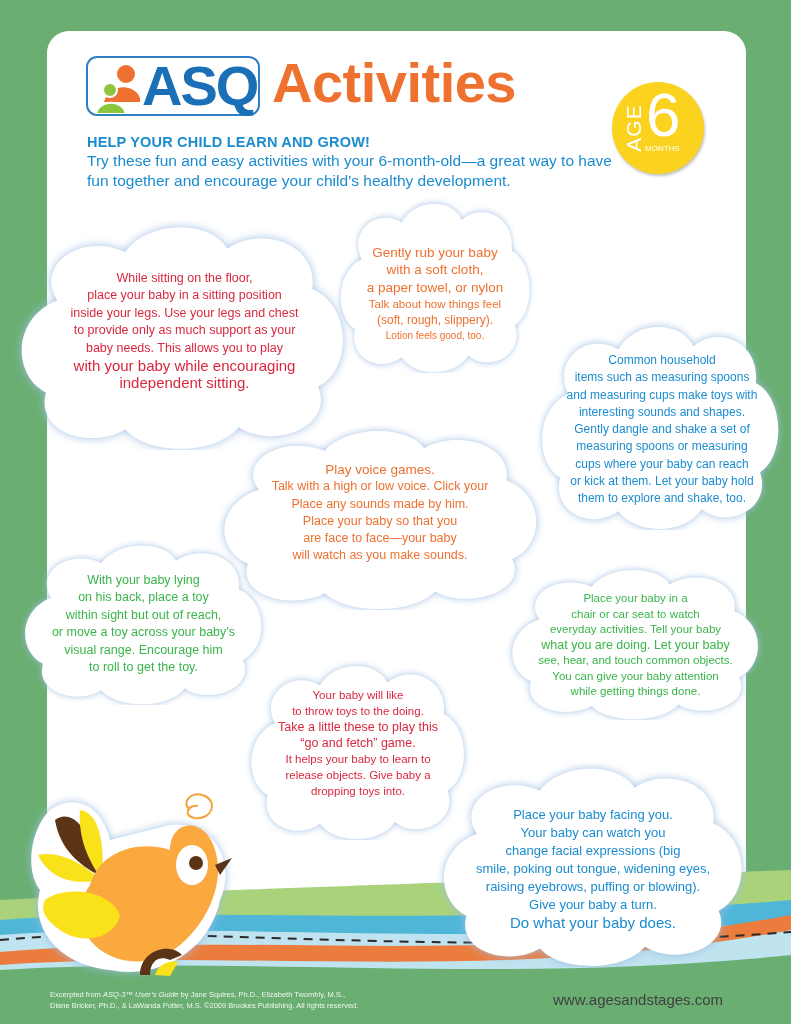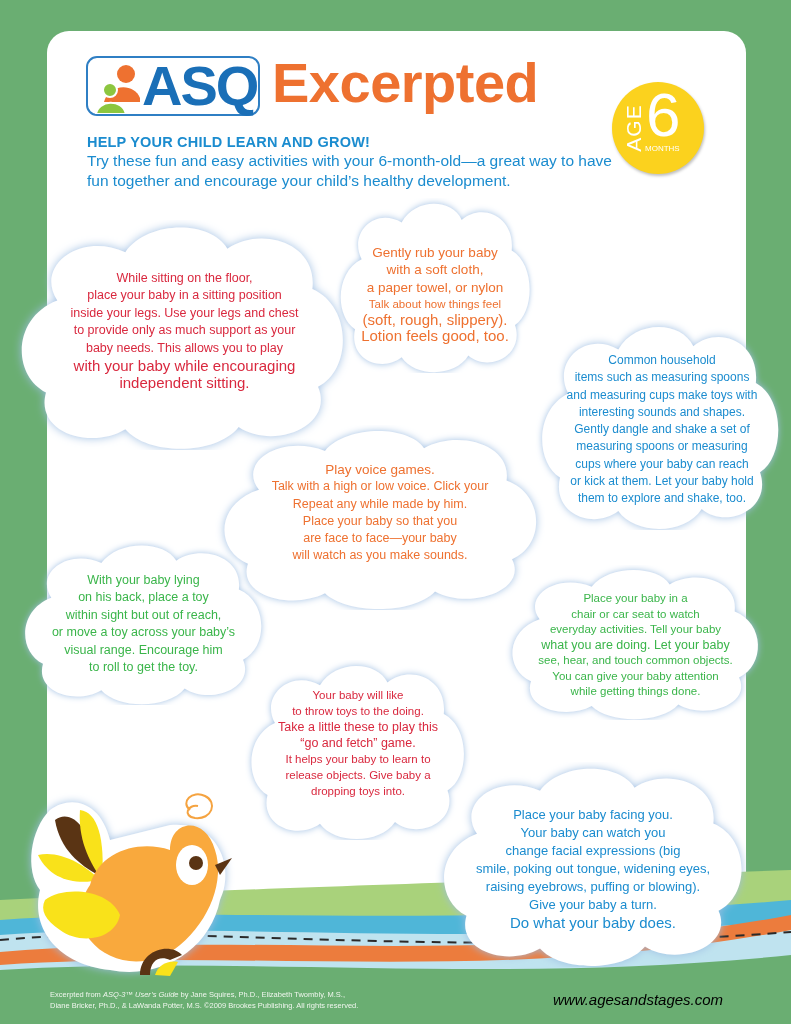--- a/index.html
+++ b/index.html
@@ -66,21 +66,21 @@
   .green { color: #3ab54a; }
 
   
   .waves { position: absolute; left: 0; top: 860px; width: 791px; height: 130px; }
   .bird { position: absolute; left: 20px; top: 780px; width: 215px; height: 200px; }
   .footer-credit {
     position: absolute; left: 50px; top: 990px; font-size: 7.5px; color: #f0f6ee; line-height: 10.5px;
     font-family: "Liberation Sans", sans-serif;
   }
   .footer-url {
-    position: absolute; left: 553px; top: 991px; font-size: 15px; color: #000000; font-family: "Liberation Sans", sans-serif; font-style: italic;
+    position: absolute; left: 553px; top: 991px; font-size: 15px; color: #404040; font-family: "Liberation Sans", sans-serif;
   }
 </style>
 </head>
 <body>
 
 <svg width="0" height="0" style="position:absolute">
   <defs>
     <filter id="cloudGlow" x="-20%" y="-20%" width="140%" height="140%">
       <feGaussianBlur in="SourceAlpha" stdDeviation="4" result="b"></feGaussianBlur>
       <feFlood flood-color="#9fbfe3" result="c"></feFlood>
@@ -100,21 +100,21 @@
 
 <div class="logo">
   <svg class="logo-people" viewBox="0 0 52 52">
     <circle cx="32" cy="12" r="9" fill="#ee7130"></circle>
     <path d="M10,40 C14,22 40,20 46,36 L46,40 Z" fill="#ee7130"></path>
     <circle cx="16" cy="28" r="7" fill="#8cc63f" stroke="#fff" stroke-width="2"></circle>
     <path d="M2,52 C4,38 28,36 32,52 Z" fill="#8cc63f" stroke="#fff" stroke-width="2"></path>
   </svg>
   <span class="logo-text">ASQ</span>
 </div>
-<div class="title">Excerpted</div>
+<div class="title">Activities</div>
 
 <div class="age-badge">
   <div class="age-circle"></div>
   <span class="age-word">AGE</span>
   <span class="age-num">6</span>
   <span class="age-unit">MONTHS</span>
 </div>
 
 <div class="intro-head">HELP YOUR CHILD LEARN AND GROW!</div>
 <div class="intro-body">Try these fun and easy activities with your 6-month-old—a great way to have fun together and encourage your child’s healthy development.</div>
@@ -136,22 +136,22 @@
 
 <div class="cloud" style="left:335px;top:198px;width:200px;height:175px;">
   <svg>
       <use href="#cloudShape" width="200" height="175"></use>
     </svg>
   <div class="cloud-text orange" style="left:15px;top:46px;width:170px;">
     <div style="font-size:13.5px">Gently rub your baby</div>
     <div style="font-size:13.5px">with a soft cloth,</div>
     <div style="font-size:13.5px">a paper towel, or nylon</div>
     <div style="font-size:11.5px;line-height:16px">Talk about how things feel</div>
-    <div style="font-size:15px;line-height:16px">(soft, rough, slippery).</div>
-    <div style="font-size:15px;line-height:16px">Lotion feels good, too.</div>
+    <div style="font-size:12px;line-height:16px">(soft, rough, slippery).</div>
+    <div style="font-size:10px;line-height:16px">Lotion feels good, too.</div>
   </div>
 </div>
 
 <div class="cloud" style="left:535px;top:320px;width:250px;height:210px;">
   <svg>
       <use href="#cloudShape" width="250" height="210"></use>
     </svg>
   <div class="cloud-text blue" style="left:8px;top:32px;width:238px;font-size:12px;line-height:17.3px;">
     <div>Common household</div>
     <div>items such as measuring spoons</div>
@@ -165,21 +165,21 @@
   </div>
 </div>
 
 <div class="cloud" style="left:215px;top:425px;width:330px;height:185px;">
   <svg>
       <use href="#cloudShape" width="330" height="185"></use>
     </svg>
   <div class="cloud-text orange" style="left:15px;top:36px;width:300px;font-size:12.5px;line-height:17.3px;">
     <div style="font-size:13.5px">Play voice games.</div>
     <div>Talk with a high or low voice. Click your</div>
-    <div>Repeat any while made by him.</div>
+    <div>Place any sounds made by him.</div>
     <div>Place your baby so that you</div>
     <div>are face to face—your baby</div>
     <div>will watch as you make sounds.</div>
   </div>
 </div>
 
 <div class="cloud" style="left:18px;top:540px;width:250px;height:165px;">
   <svg>
       <use href="#cloudShape" width="250" height="165"></use>
     </svg>

